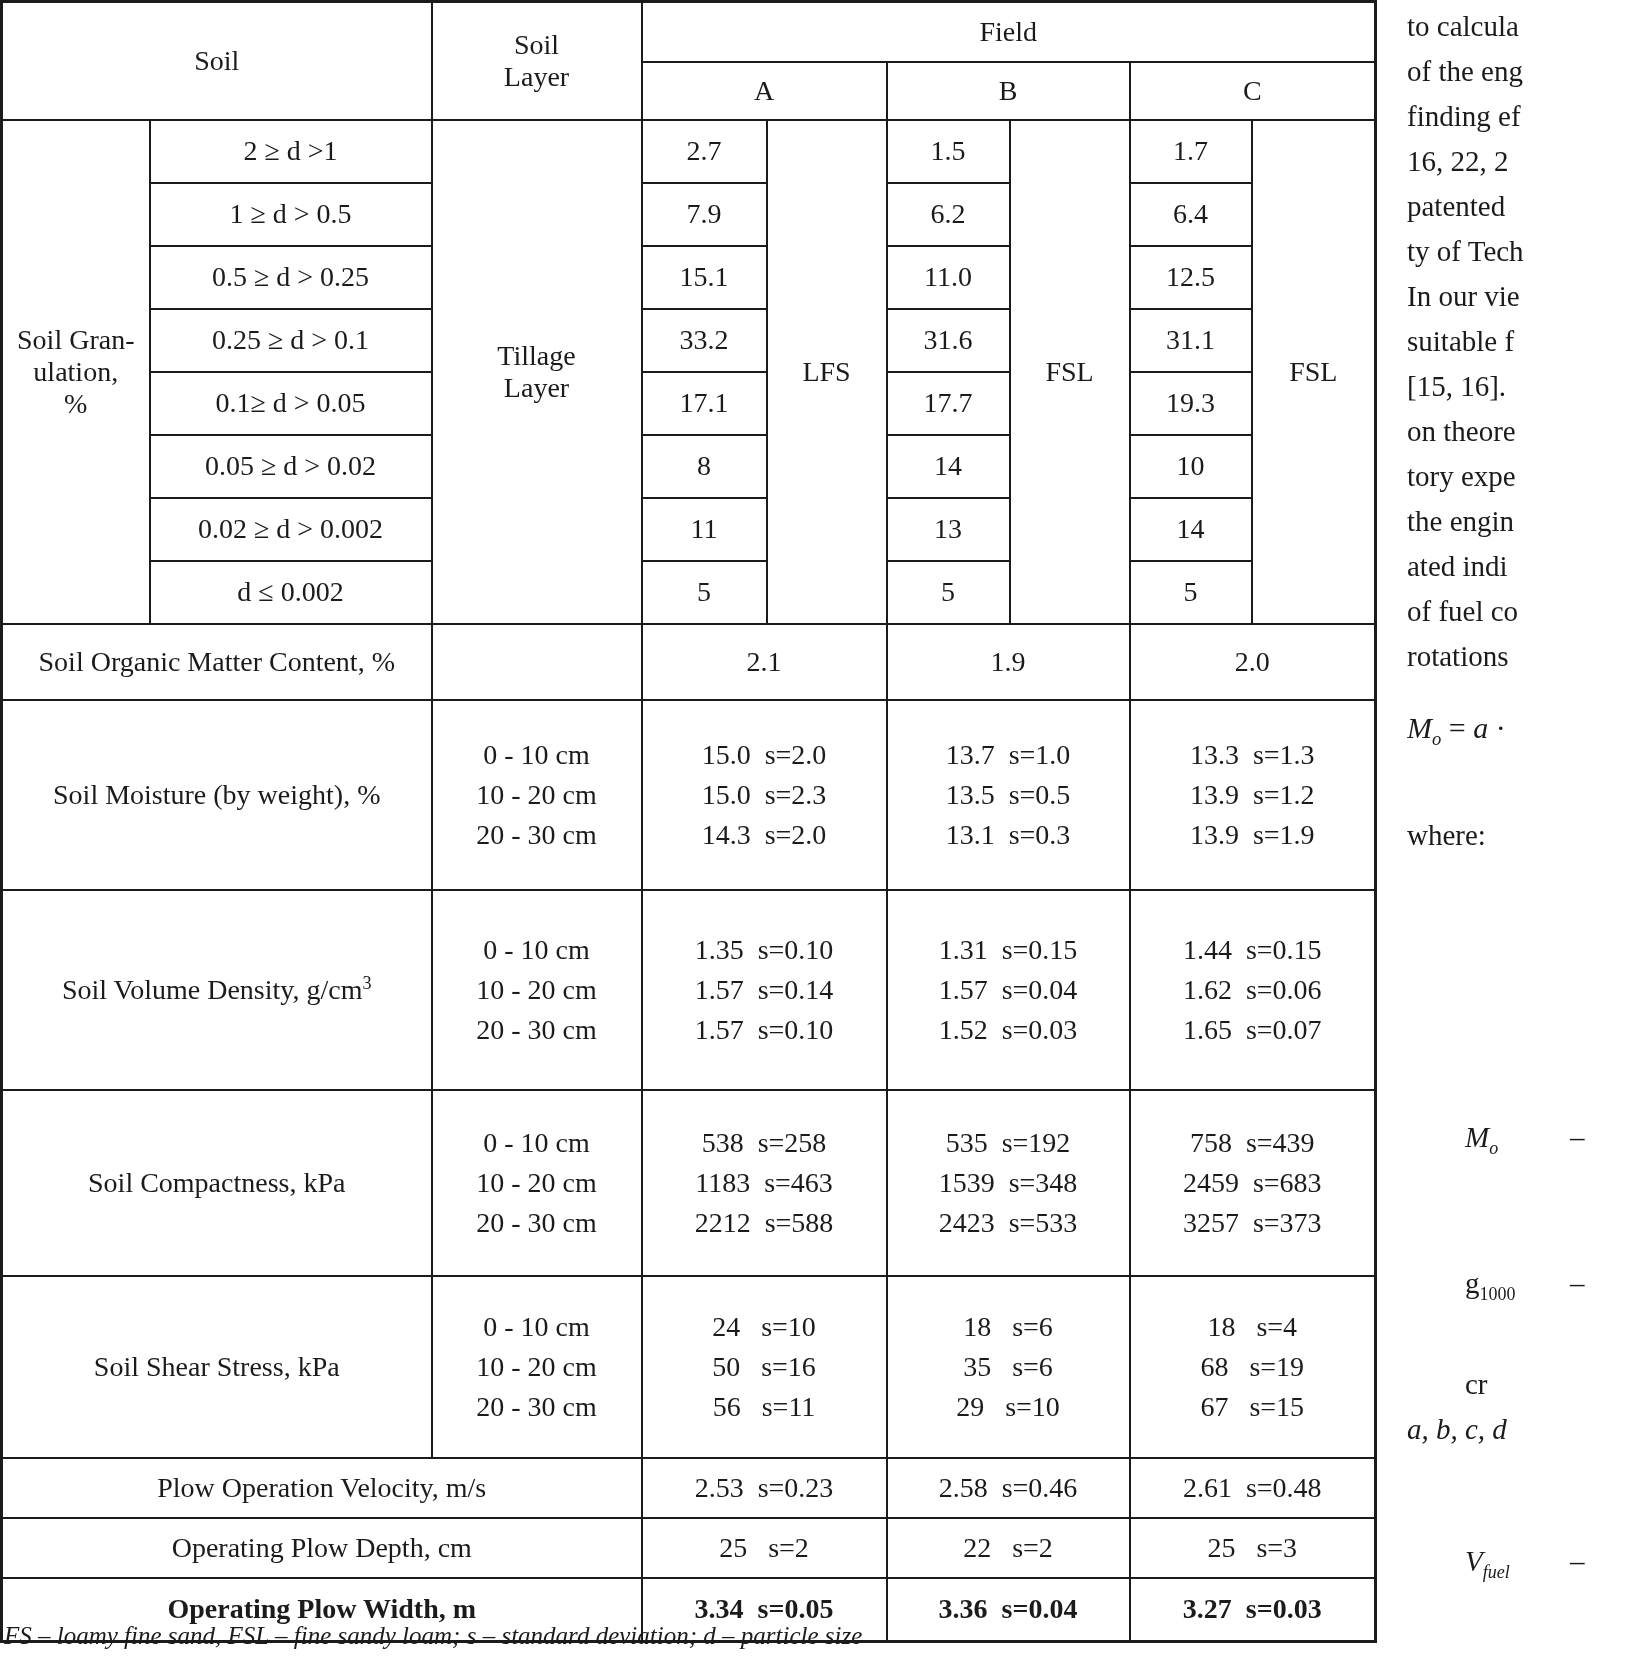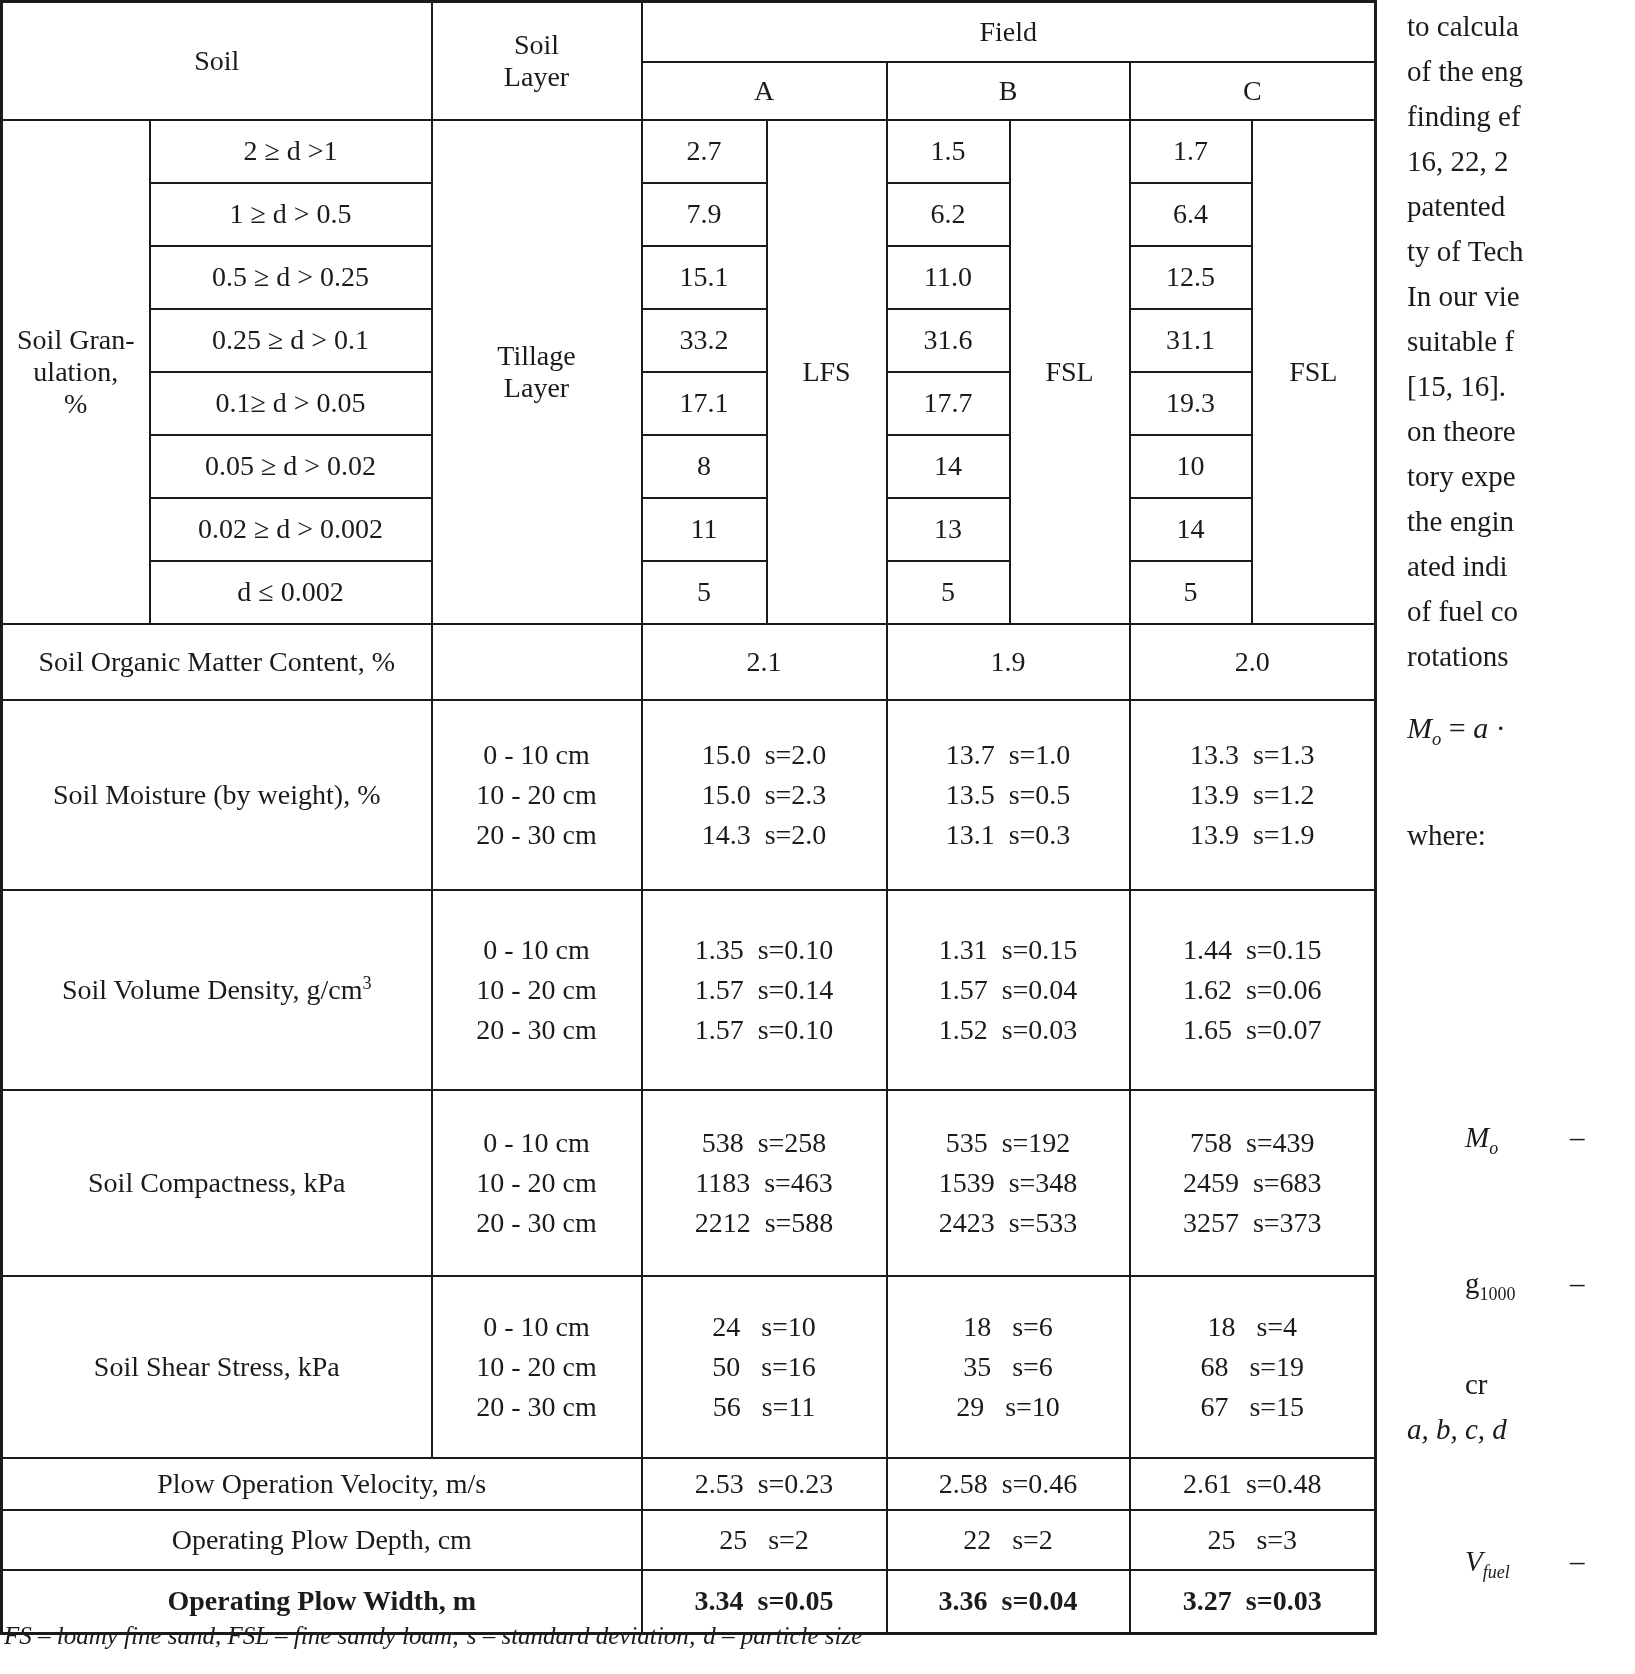--- a/index.html
+++ b/index.html
@@ -12,21 +12,21 @@
                      border:3px solid #1b1b1b; }
   .soil-table td { border:2px solid #1b1b1b; text-align:center; vertical-align:middle;
                    font-size:28px; padding:0 4px; }
   .prelines { white-space:pre-line; }
   .pre { white-space:pre; }
   tr.rh1 { height:60px; } tr.rh2 { height:58px; }
   tr.g   { height:63px; }
   tr.rorg{ height:76px; }
   tr.rmoist{ height:190px; } tr.rdens{ height:200px; }
   tr.rcomp { height:186px; } tr.rshear{ height:182px; }
-  tr.rp1 { height:52px; } tr.rp2 { height:60px; } tr.rp3 { height:64px;font-weight:bold; }
+  tr.rp1 { height:60px; } tr.rp2 { height:60px; } tr.rp3 { height:64px;font-weight:bold; }
   td.layers div, td.vals div { line-height:40px; white-space:pre; }
   sup { font-size:0.65em; }
   sub { font-size:0.62em; }
   .it { font-style:italic; }
 
   .footnote { position:absolute; left:4px; top:1622px; width:1374px;
               font-style:italic; font-size:25px; white-space:nowrap; overflow:hidden; }
 
   .rightcol { position:absolute; left:1407px; top:4px; width:242px; height:1670px;
               overflow:hidden; font-size:29px; line-height:45px; }

